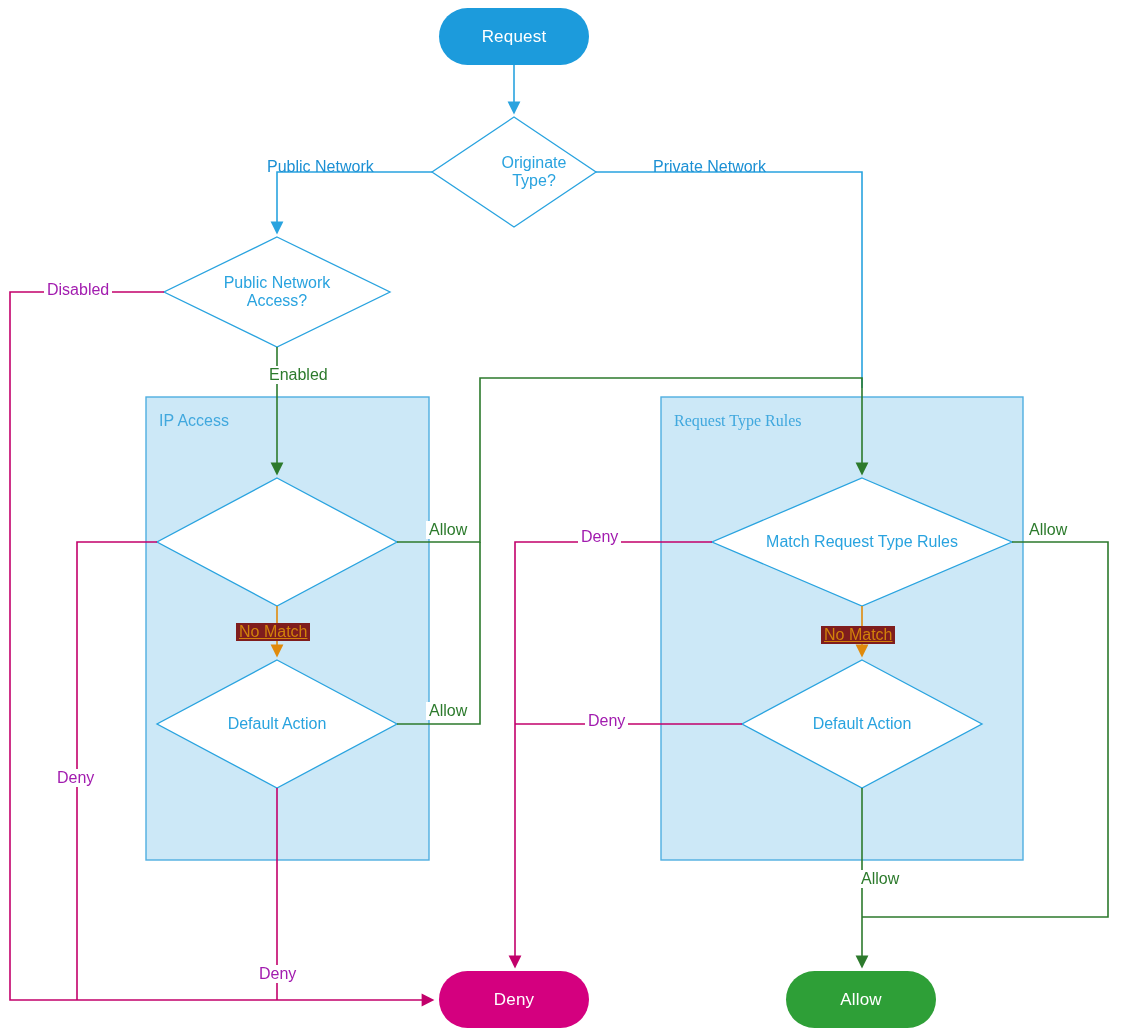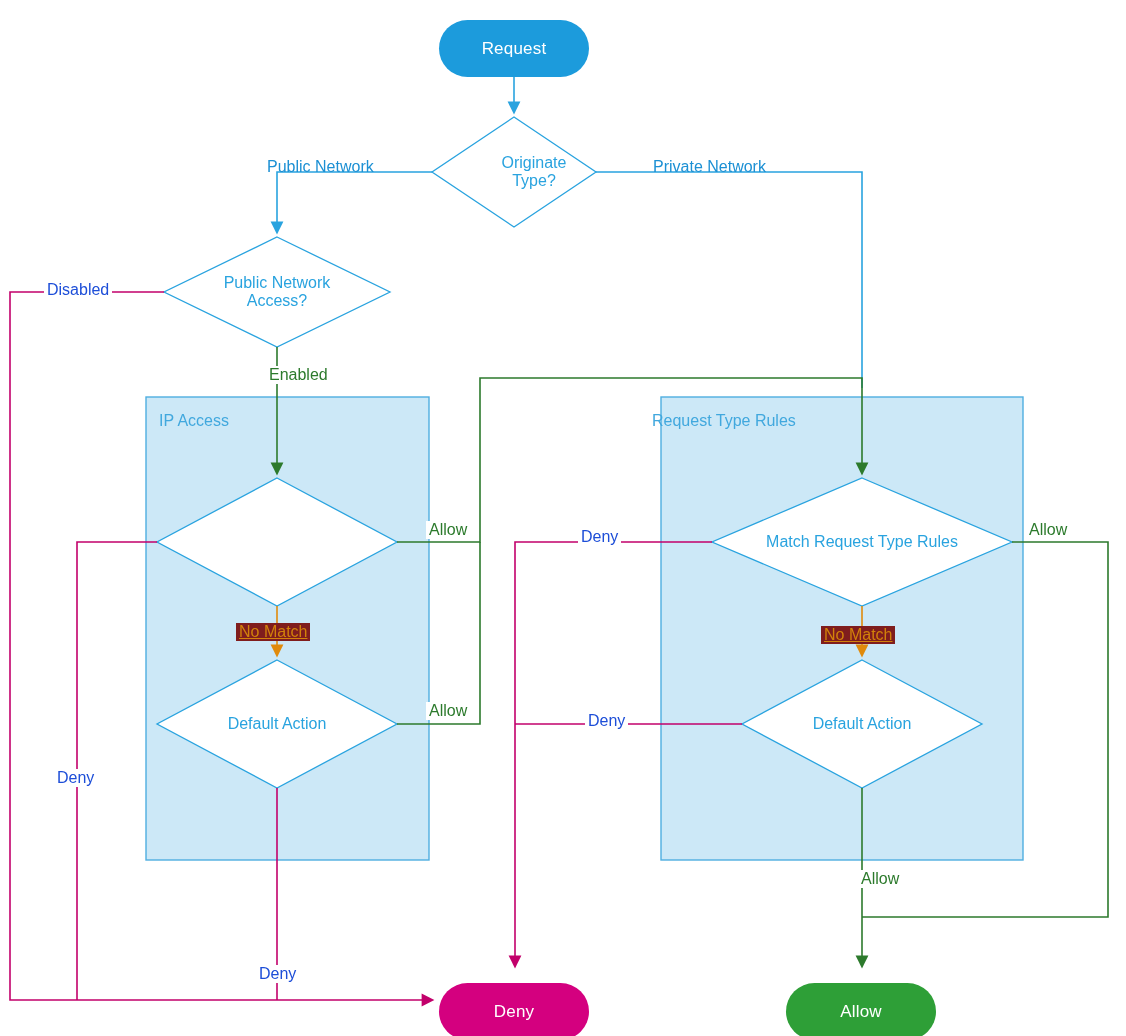--- a/index.html
+++ b/index.html
@@ -1,35 +1,35 @@
 <!DOCTYPE html>
 <html><head>
 <meta charset="utf-8">
 <style>
   html,body{margin:0;padding:0;background:#ffffff;}
   body{font-family:"Liberation Sans", sans-serif;}
   #stage{position:relative;width:1126px;height:1036px;background:#ffffff;overflow:hidden;}
   svg#wires{position:absolute;left:0;top:0;width:1126px;height:1036px;}
 
-  .node{position:absolute;box-sizing:border-box;display:flex;align-items:center;justify-content:center;text-align:center;margin-top:12px;}
+  .node{position:absolute;box-sizing:border-box;display:flex;align-items:center;justify-content:center;text-align:center;}
 
   .terminal{border-radius:30px;color:#ffffff;font-size:17px;letter-spacing:.2px;}
   .terminal.start{background:#1C9BDC;}
   .terminal.deny{background:#D4007F;}
   .terminal.allow{background:#2E9F37;}
 
   .dlabel{position:absolute;color:#29A3DF;font-size:16px;text-align:center;line-height:1.15;
           display:flex;align-items:center;justify-content:center;pointer-events:none;}
 
   .grouplabel{position:absolute;color:#41A8DE;font-size:16px;}
 
   .edgelabel{position:absolute;font-size:16px;white-space:nowrap;padding:0 3px;line-height:18px;}
   .edgelabel.blue{color:#1C90D4;}
   .edgelabel.green{color:#2C7A2C;background:#ffffff;margin-left:20px;}
-  .edgelabel.magenta{color:#1d4ed8;background:#ffffff;}
+  .edgelabel.magenta{color:#a21caf;background:#ffffff;}
   .edgelabel.orange{color:#D2820A;background:#7f1d1d;text-decoration:underline;}
 </style>
 </head>
 <body>
 
 <div id="stage">
 
   <svg id="wires" viewBox="0 0 1126 1036" xmlns="http://www.w3.org/2000/svg">
     <defs>
       <marker id="ah-blue" markerWidth="10" markerHeight="10" refX="5" refY="5" orient="auto">
@@ -109,21 +109,21 @@
   </div>
 
   <div class="dlabel" style="left:762px;top:709px;width:200px;height:30px;">
     <span>Default Action</span>
   </div>
 
   <div class="grouplabel" style="left:159px;top:412px;">
     <span>IP Access</span>
   </div>
 
-  <div class="grouplabel" style="left:652px;top:412px;">
+  <div class="grouplabel" style="left:674px;top:412px;font-family:Liberation Serif, serif;">
     <span>Request Type Rules</span>
   </div>
 
   <div class="edgelabel blue" style="left:264px;top:158px;">
     <span>Public Network</span>
   </div>
 
   <div class="edgelabel blue" style="left:650px;top:158px;">
     <span>Private Network</span>
   </div>

